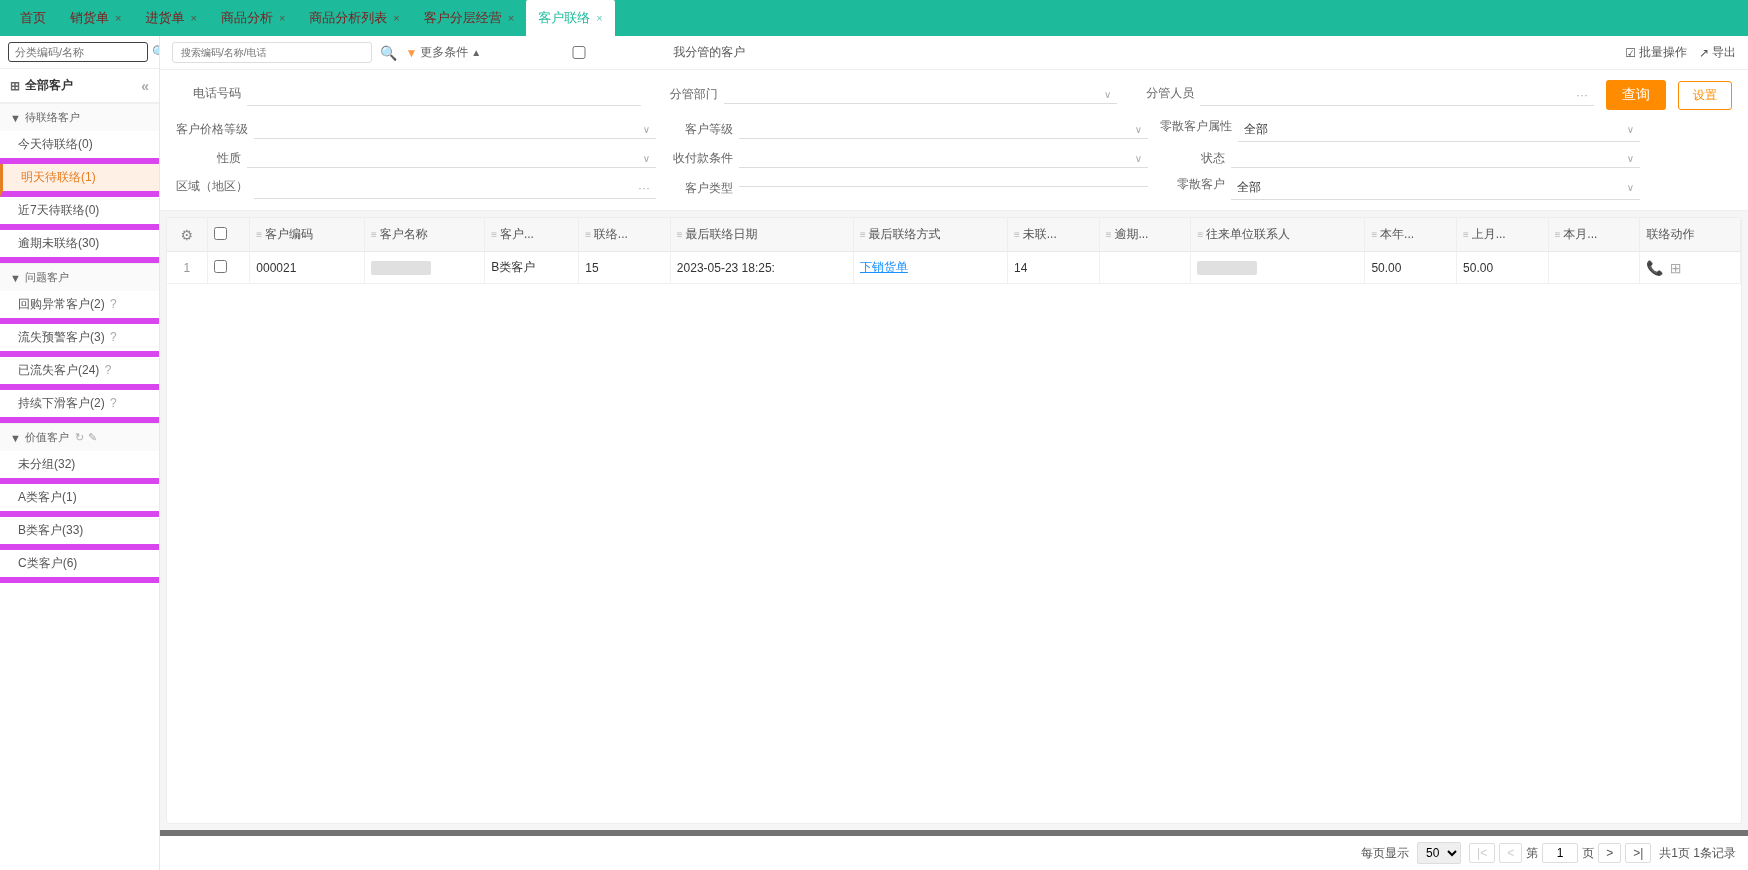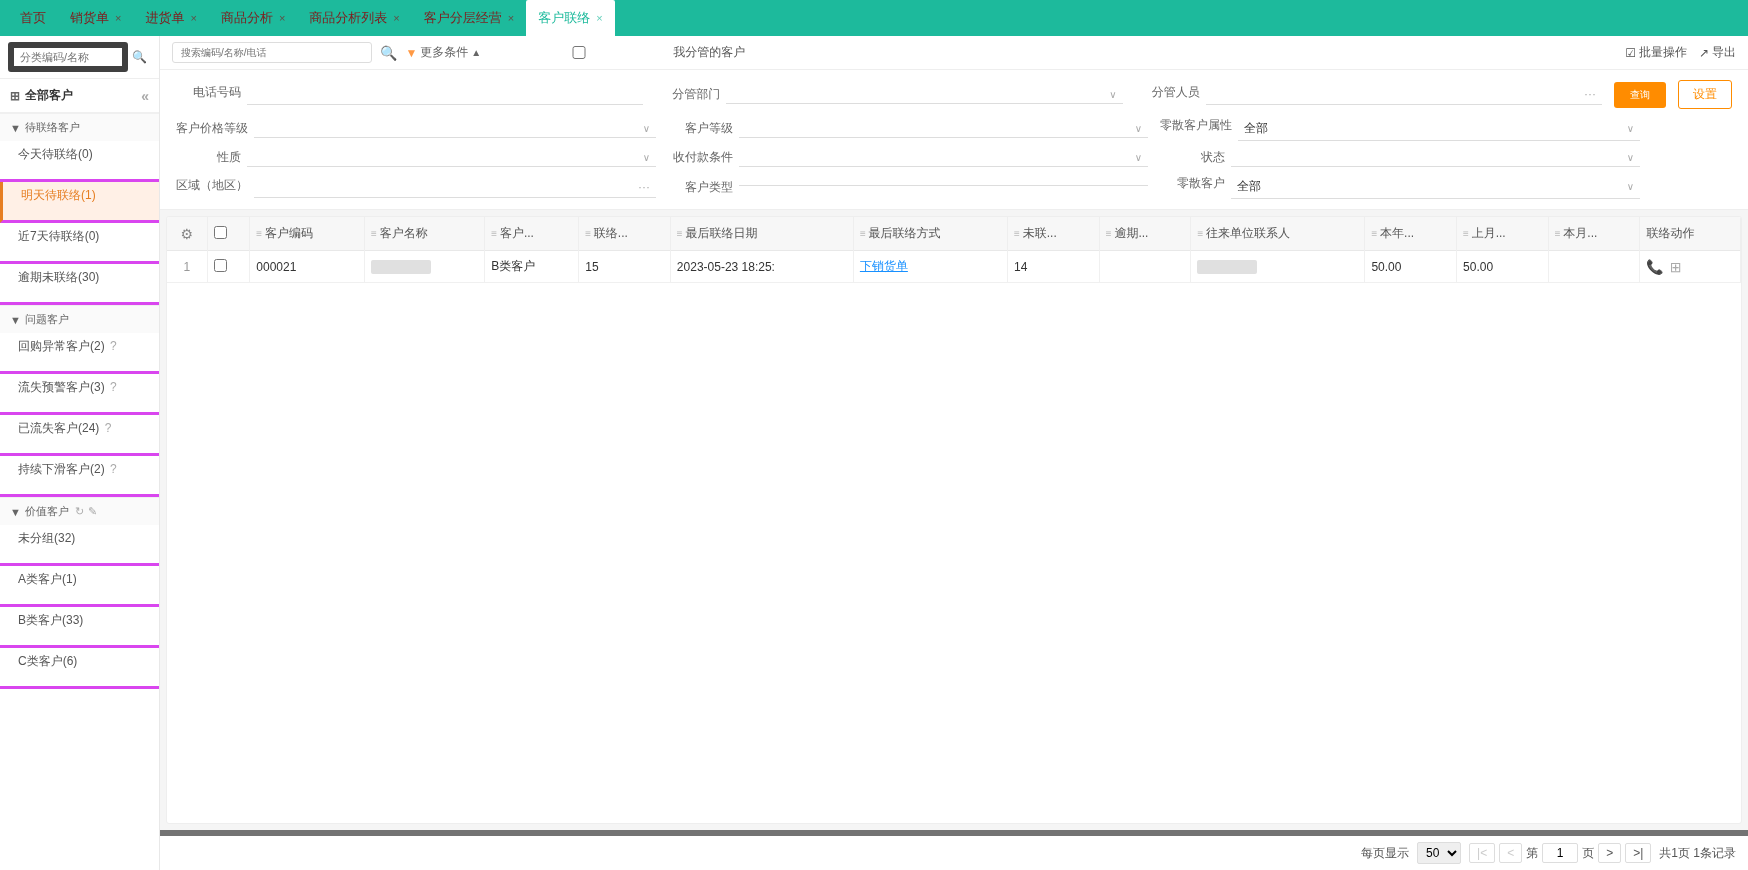--- a/index.html
+++ b/index.html
@@ -40,25 +40,25 @@
       overflow-y: auto;
       flex-shrink: 0;
     }
     .sidebar-search {
       display: flex;
       align-items: center;
       padding: 6px 8px;
       border-bottom: 1px solid #eee;
     }
     .sidebar-search input {
-      border: 6px solid #404040;
+      border: 1px solid #404040;
       border-radius: 3px;
       padding: 3px 6px;
       font-size: 11px;
-      width: 120px;
+      width: 140px;
       outline: none;
     }
     .sidebar-search .search-icon { margin-left: 4px; color: #aaa; cursor: pointer; }
     .sidebar-all {
       display: flex;
       align-items: center;
       padding: 8px 10px;
       font-weight: bold;
       font-size: 12px;
       cursor: pointer;
@@ -73,25 +73,25 @@
       align-items: center;
       padding: 6px 10px;
       color: #666;
       font-size: 11px;
       background: #fafafa;
       border-top: 1px solid #f0f0f0;
     }
     .sidebar-group-title .arrow { margin-right: 4px; }
 
     .sidebar-item {
-      padding: 5px 10px 16px 18px;
+      padding: 5px 10px 5px 18px;
       cursor: pointer;
       color: #555;
       font-size: 12px;
-      border-bottom: 3px solid #d946ef;
+      border-bottom: 6px solid #d946ef;
     }
     .sidebar-item.active { background: #fff0e6; color: #e67e22; border-left: 3px solid #e67e22; }
 
     
     .content {
       flex: 1;
       display: flex;
       flex-direction: column;
       overflow: hidden;
       background: #f5f5f5;
@@ -206,21 +206,21 @@
     .filter-field .field-select .arrow { color: #aaa; font-size: 10px; }
     .filter-field .dots { color: #aaa; margin-left: 4px; cursor: pointer; }
 
     .query-btn {
       background: #ff8c00;
       color: #fff;
       border: none;
       padding: 6px 16px;
       border-radius: 3px;
       cursor: pointer;
-      font-size: 10px;
+      font-size: 14px;
     }
     .set-btn {
       background: #fff;
       color: #ff8c00;
       border: 1px solid #ff8c00;
       padding: 5px 14px;
       border-radius: 3px;
       cursor: pointer;
       font-size: 12px;
     }

